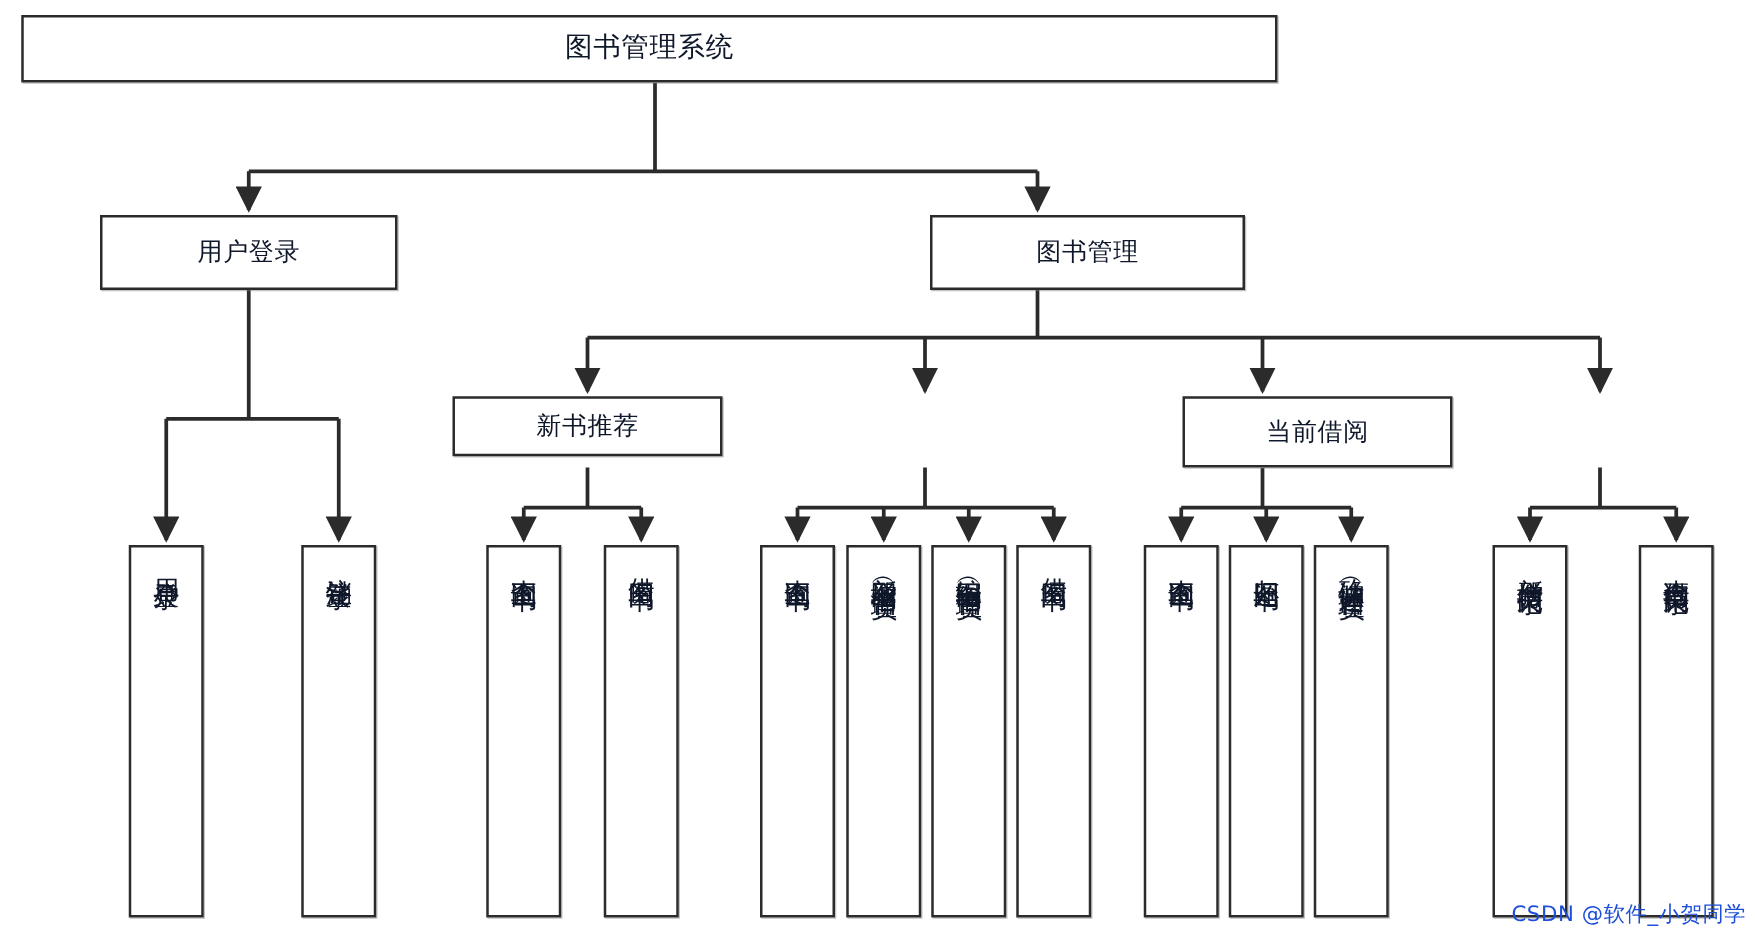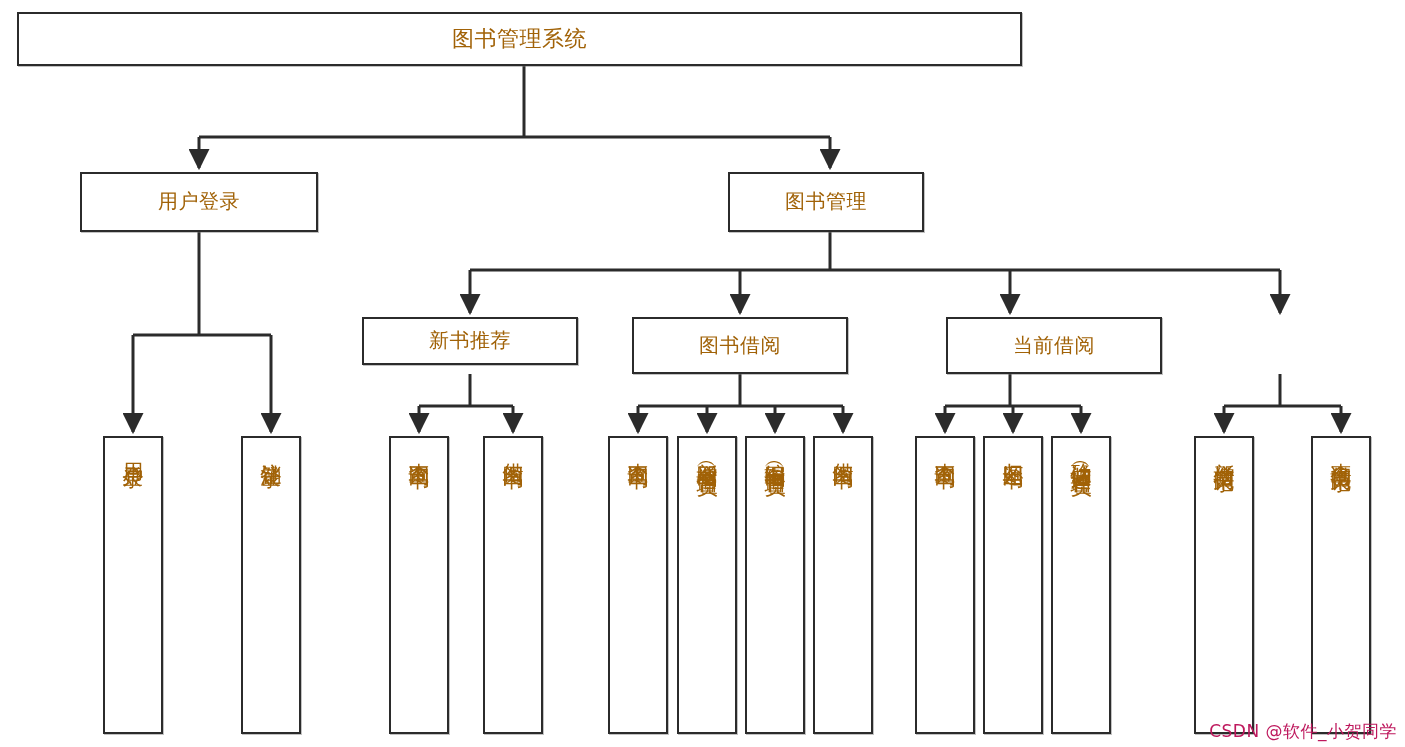--- a/index.html
+++ b/index.html
@@ -27,21 +27,21 @@
     pointer-events: none;
   }
   .node {
     position: absolute;
     box-sizing: border-box;
     border: 2px solid #2b2b2b;
     background: #ffffff;
     display: flex;
     align-items: center;
     justify-content: center;
-    color: #a16207;
+    color: #0f172a;
     box-shadow: 1px 1px 0 rgba(120,120,120,0.45);
   }
   .node .label {
     display: block;
     text-align: center;
     line-height: 1.18;
     letter-spacing: 0.5px;
     white-space: nowrap;
   }
   
@@ -64,21 +64,21 @@
     font-size: 21px;
     line-height: 1.05;
     letter-spacing: 2px;
     white-space: nowrap;
   }
   #watermark {
     position: absolute;
     right: 8px;
     bottom: 4px;
     font-size: 17px;
-    color: #be185d;
+    color: #1d4ed8;
     letter-spacing: 0.5px;
     white-space: nowrap;
     user-select: none;
   }
 </style>
 </head>
 <body>
 
 <div id="diagram-root">
 
@@ -132,30 +132,27 @@
     </g>
   </svg>
 
   <div class="node root" style="left:17px; top:12px; width:1005px; height:54px;">
     <span class="label">图书管理系统</span>
   </div>
 
   <div class="node hbox" style="left:80px; top:172px; width:238px; height:60px;">
     <span class="label">用户登录</span>
   </div>
-  <div class="node hbox" style="left:728px; top:172px; width:196px; height:60px;">
+  <div class="node hbox" style="left:744px; top:172px; width:252px; height:60px;">
     <span class="label">图书管理</span>
   </div>
 
   <div class="node hbox" style="left:362px; top:317px; width:216px; height:48px;align-items:center;">
     <span class="label">新书推荐</span>
   </div>
-  <div class="node hbox" style="left:632px; top:317px; width:216px; height:57px;">
-    <span class="label">图书借阅</span>
-  </div>
   <div class="node hbox" style="left:902px; top:317px; width:216px; height:57px;margin-left:44px;">
     <span class="label">当前借阅</span>
   </div>
 
   <div class="node vbox" style="left:103px; top:436px; width:60px; height:298px;">
     <span class="label">用户登录</span>
   </div>
   <div class="node vbox" style="left:241px; top:436px; width:60px; height:298px;">
     <span class="label">注销登录</span>
   </div>

